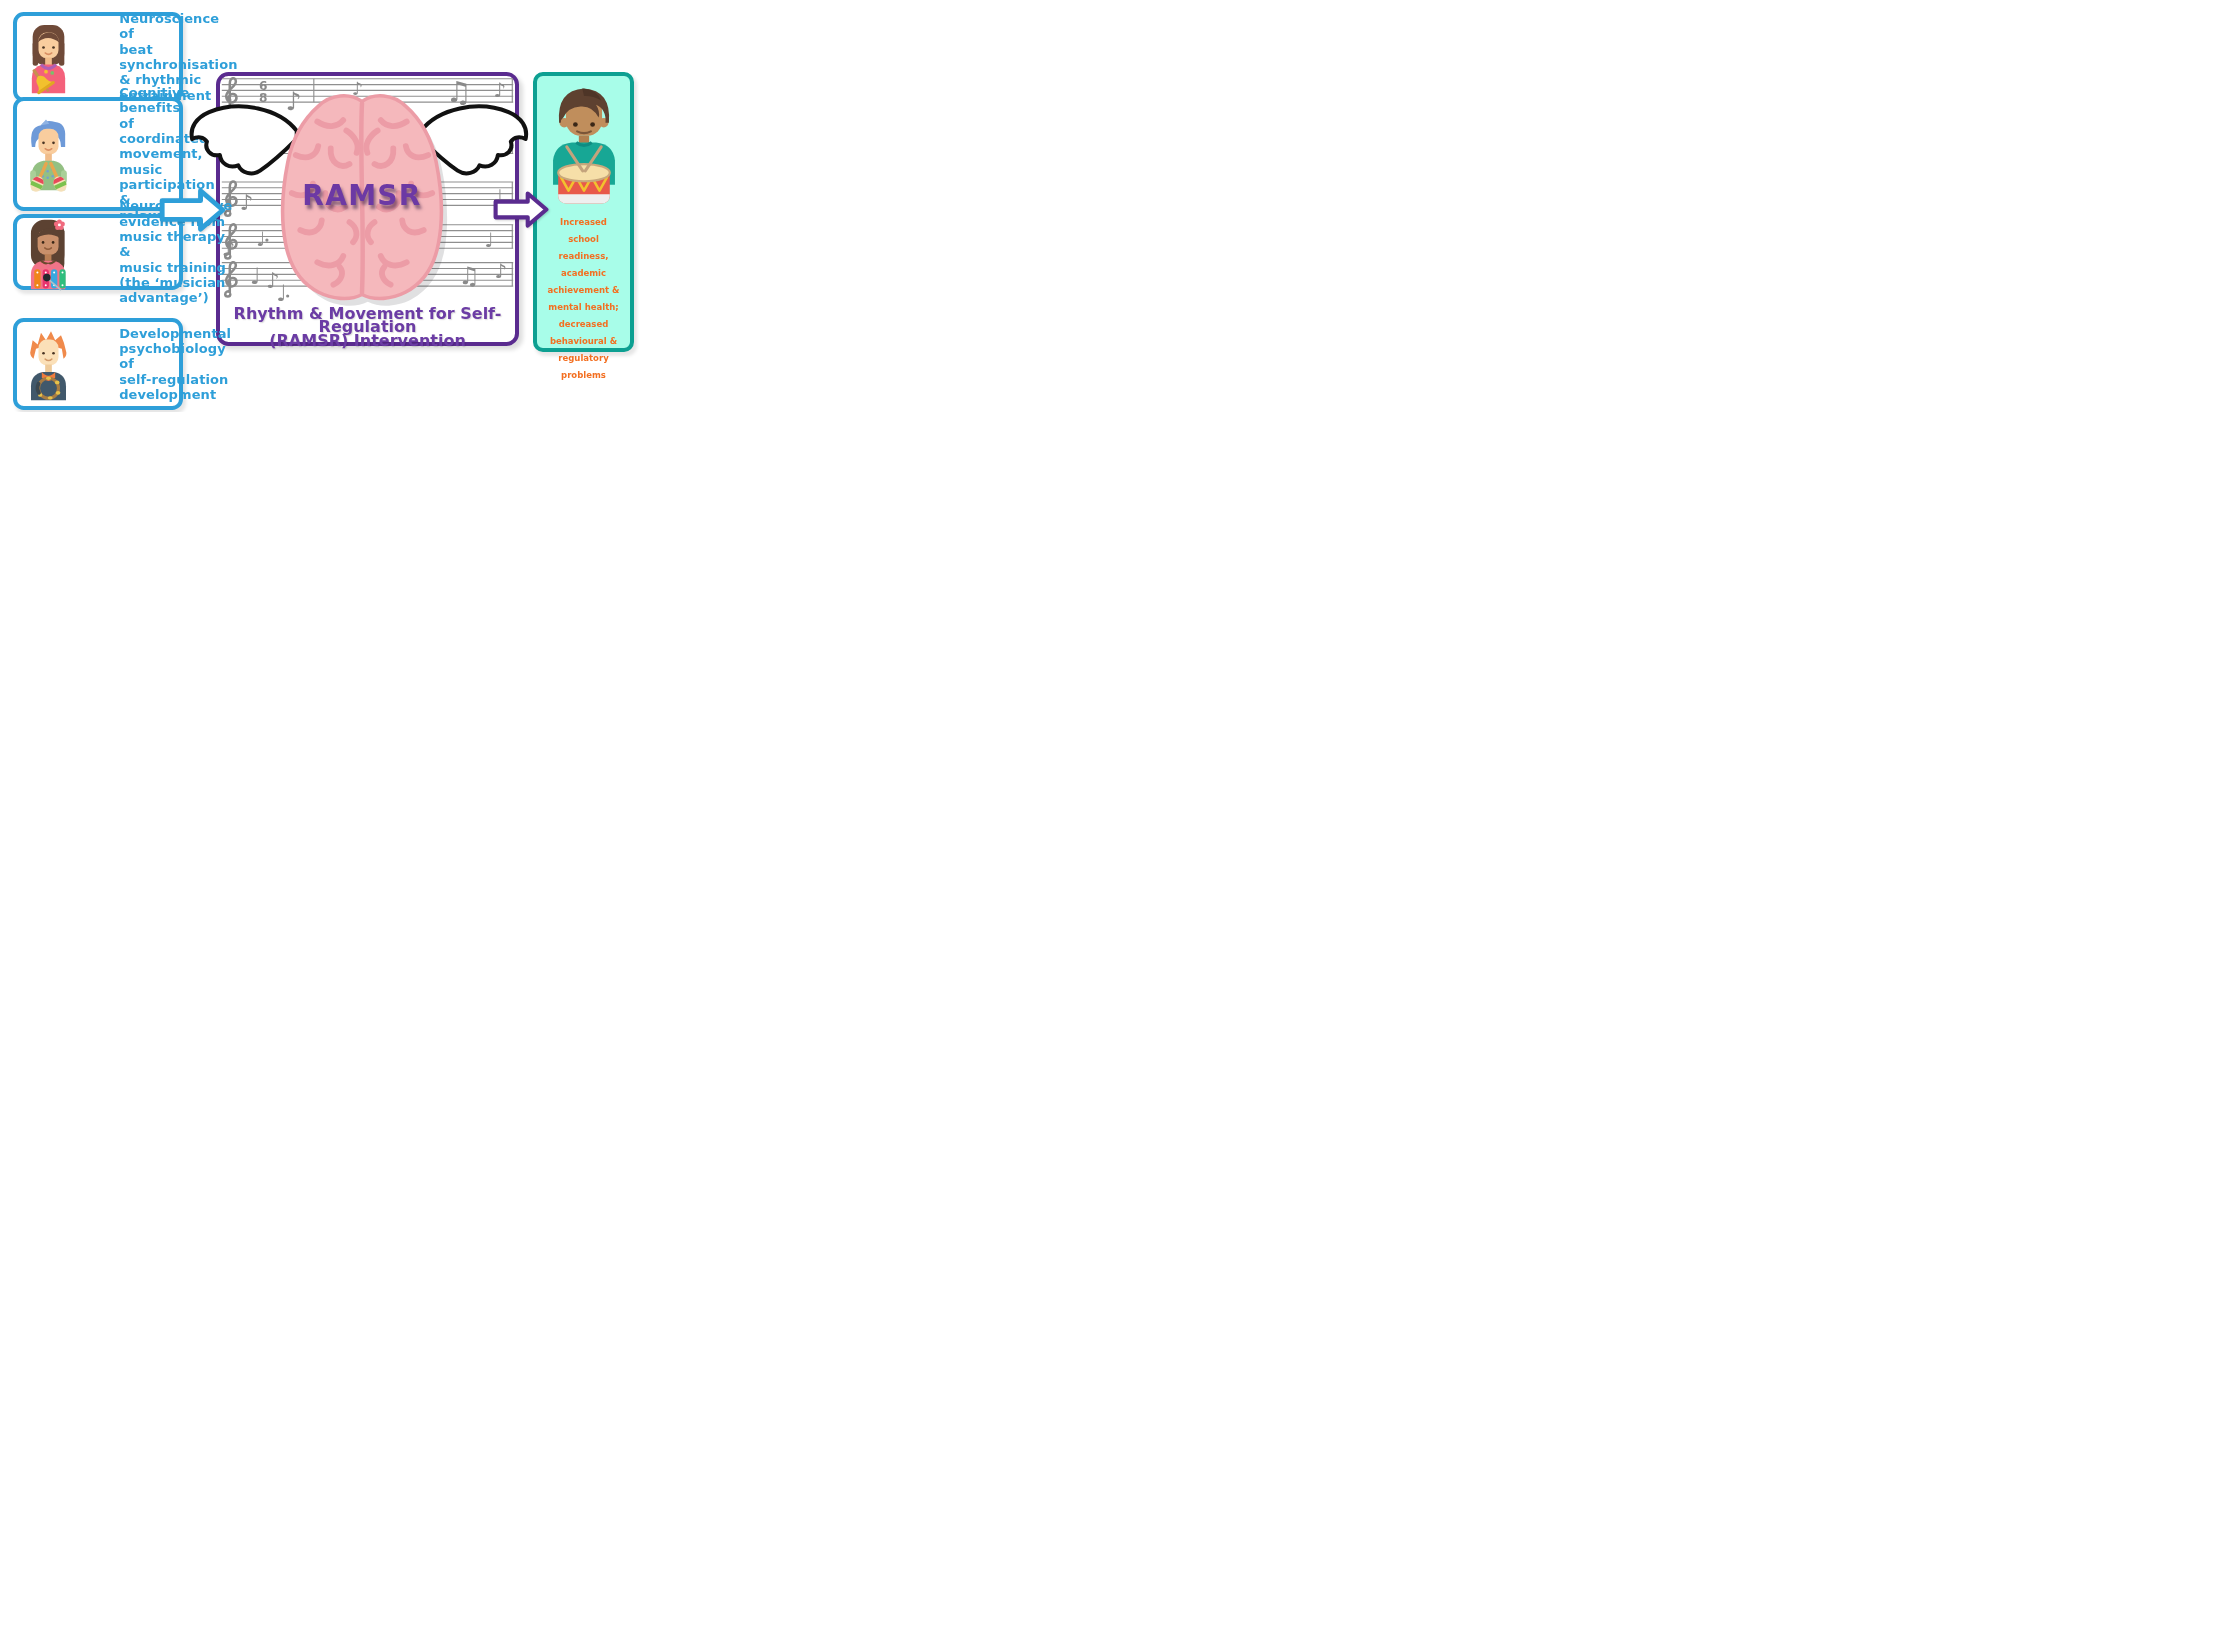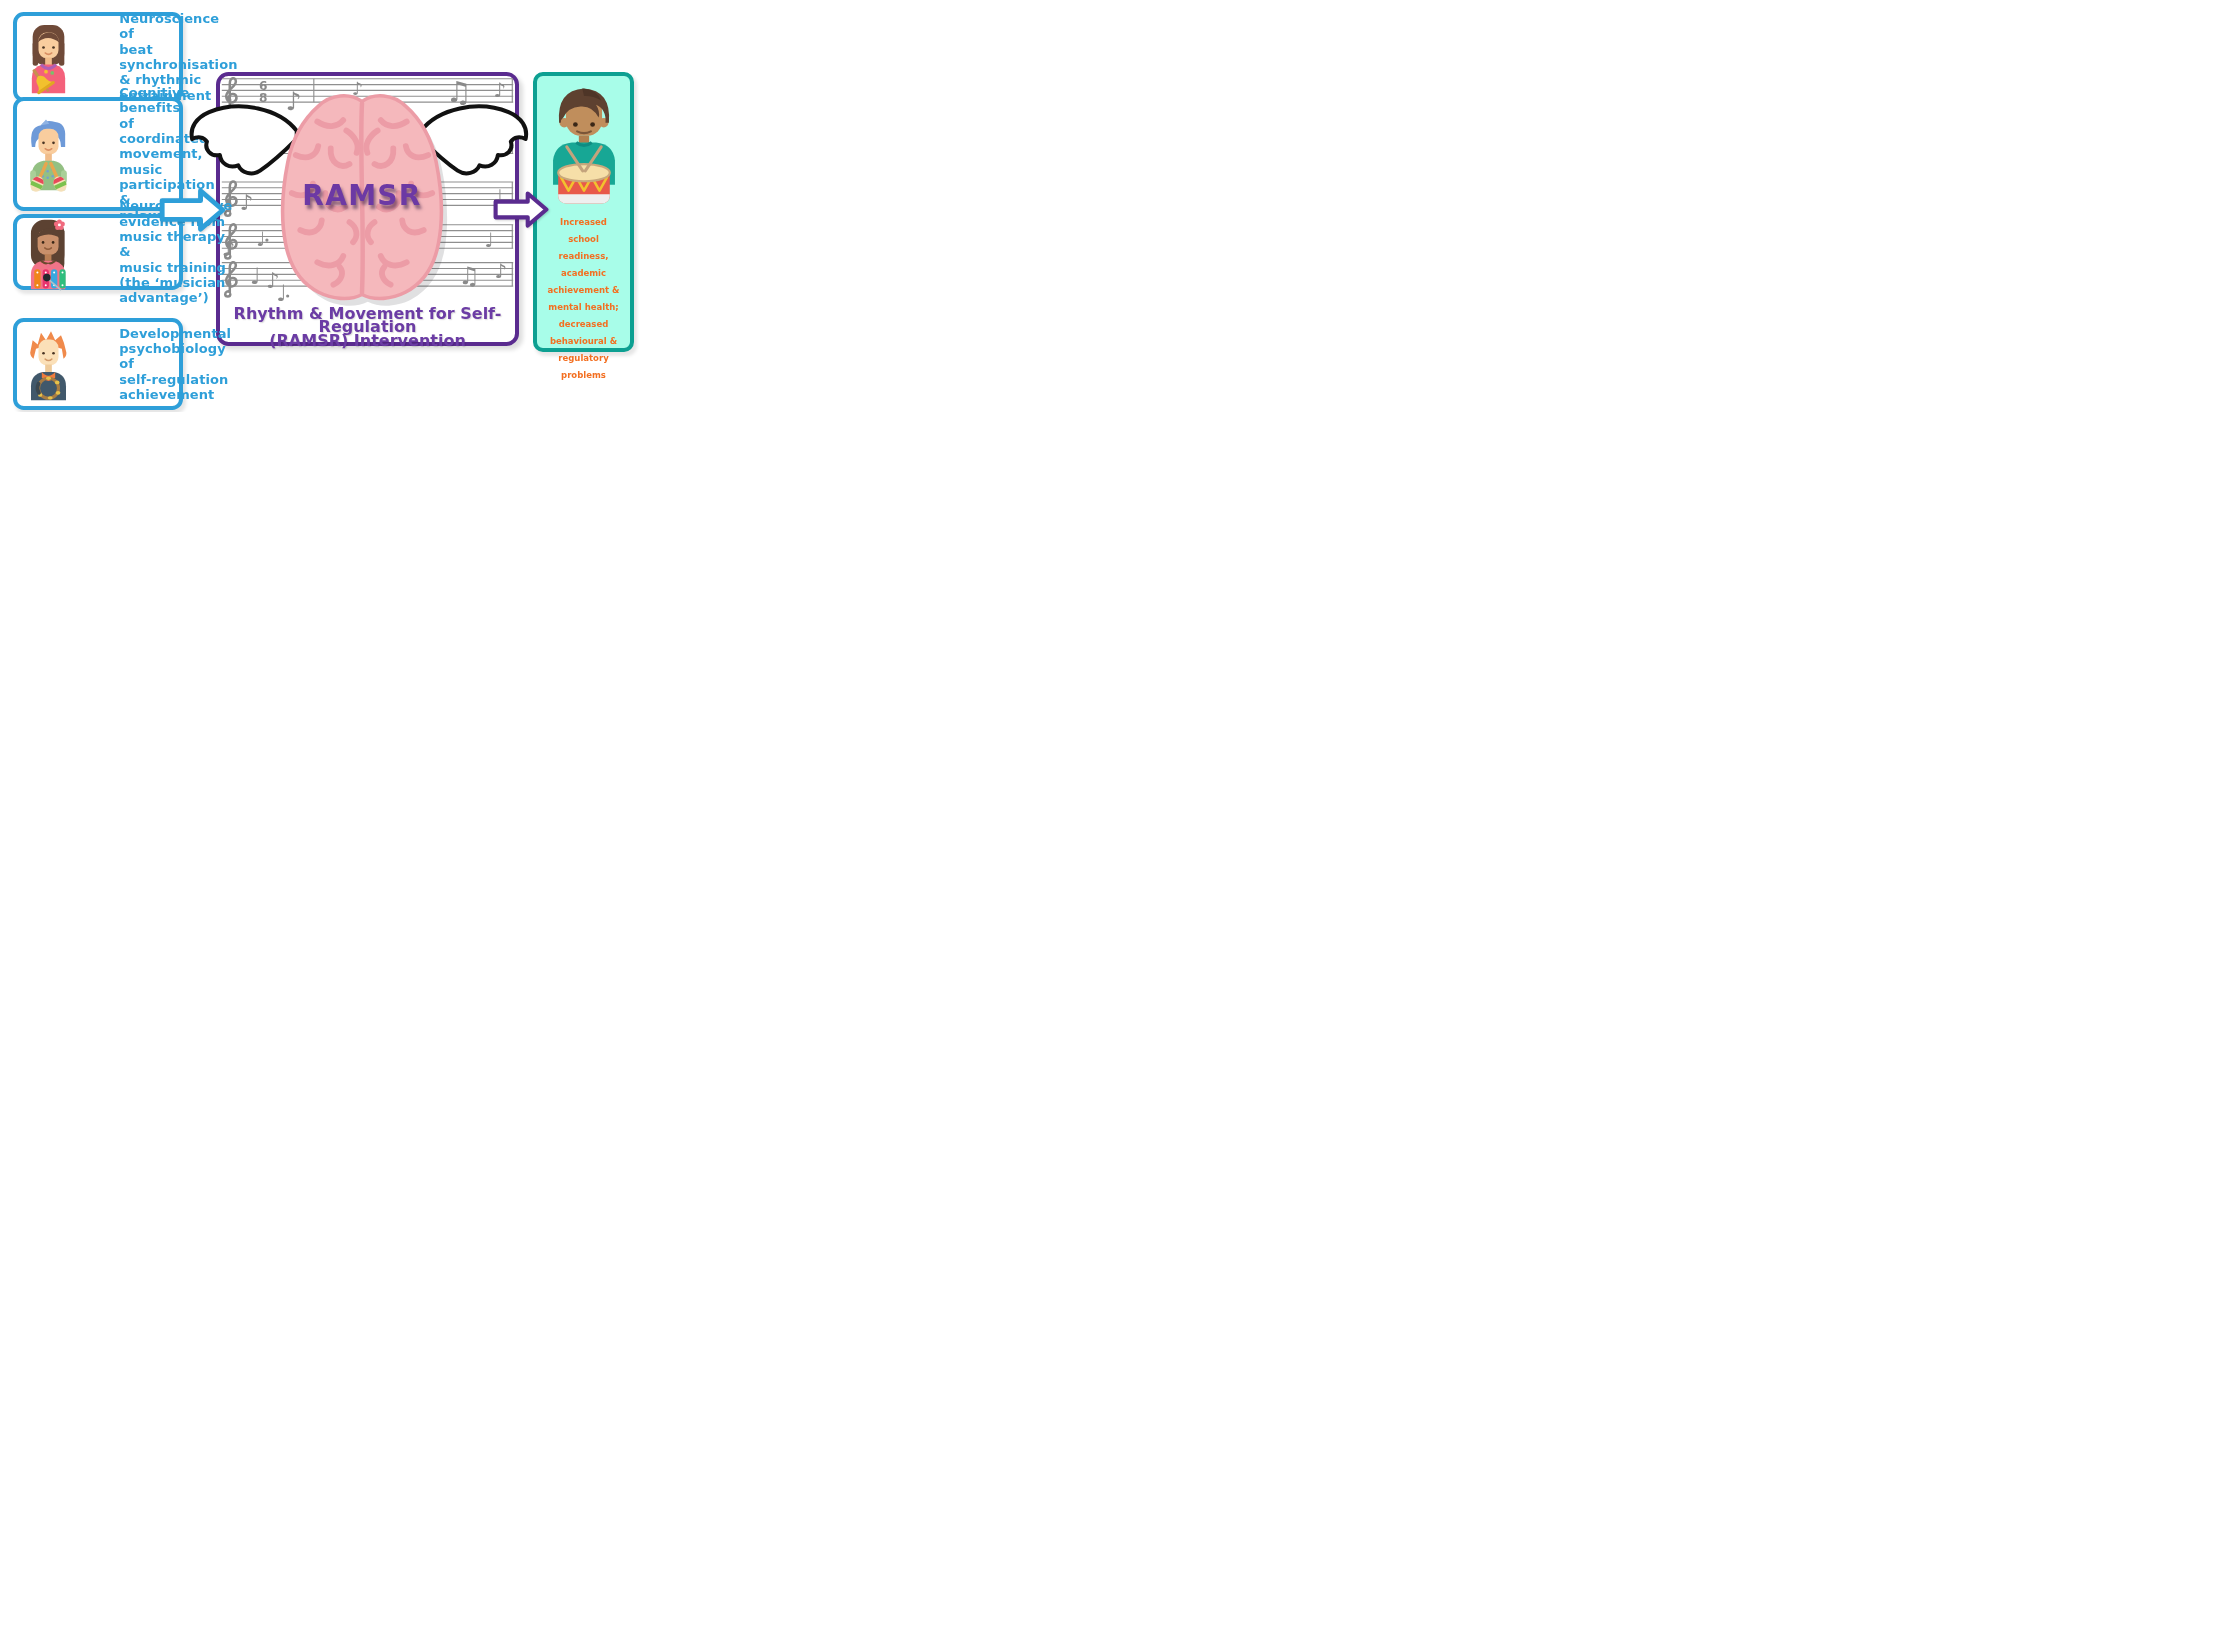--- a/index.html
+++ b/index.html
@@ -190,21 +190,21 @@
           <ellipse cx="93" cy="158" rx="5.5" ry="4.5"></ellipse>
             <ellipse cx="74" cy="170" rx="6" ry="4"></ellipse>
             <ellipse cx="50" cy="163" rx="5" ry="4.5"></ellipse>
           </g>
         <path d="M47,158 A24,24 0 0 1 46,136" stroke="#3A4750" stroke-width="9" fill="none" stroke-linecap="round"></path>
       </g>
     </svg>
     <div class="panel-label">Developmental
 psychobiology of
 self-regulation
-achievement</div>
+development</div>
   </div>
 
   <svg class="arrow" style="left:159px;top:185px" width="67" height="50" viewBox="0 0 150 112">
     <path d="M7,35 L93,35 L93,13 L143,56 L93,99 L93,77 L7,77 Z" fill="#ffffff" stroke="#2E9FD9" stroke-width="11" stroke-linejoin="round" stroke-linecap="round"></path>
   </svg>
 
   <div class="center-box">
     <div class="sheet">
       <svg width="100%" height="100%" viewBox="0 0 654 590" preserveAspectRatio="none">
         <defs>

